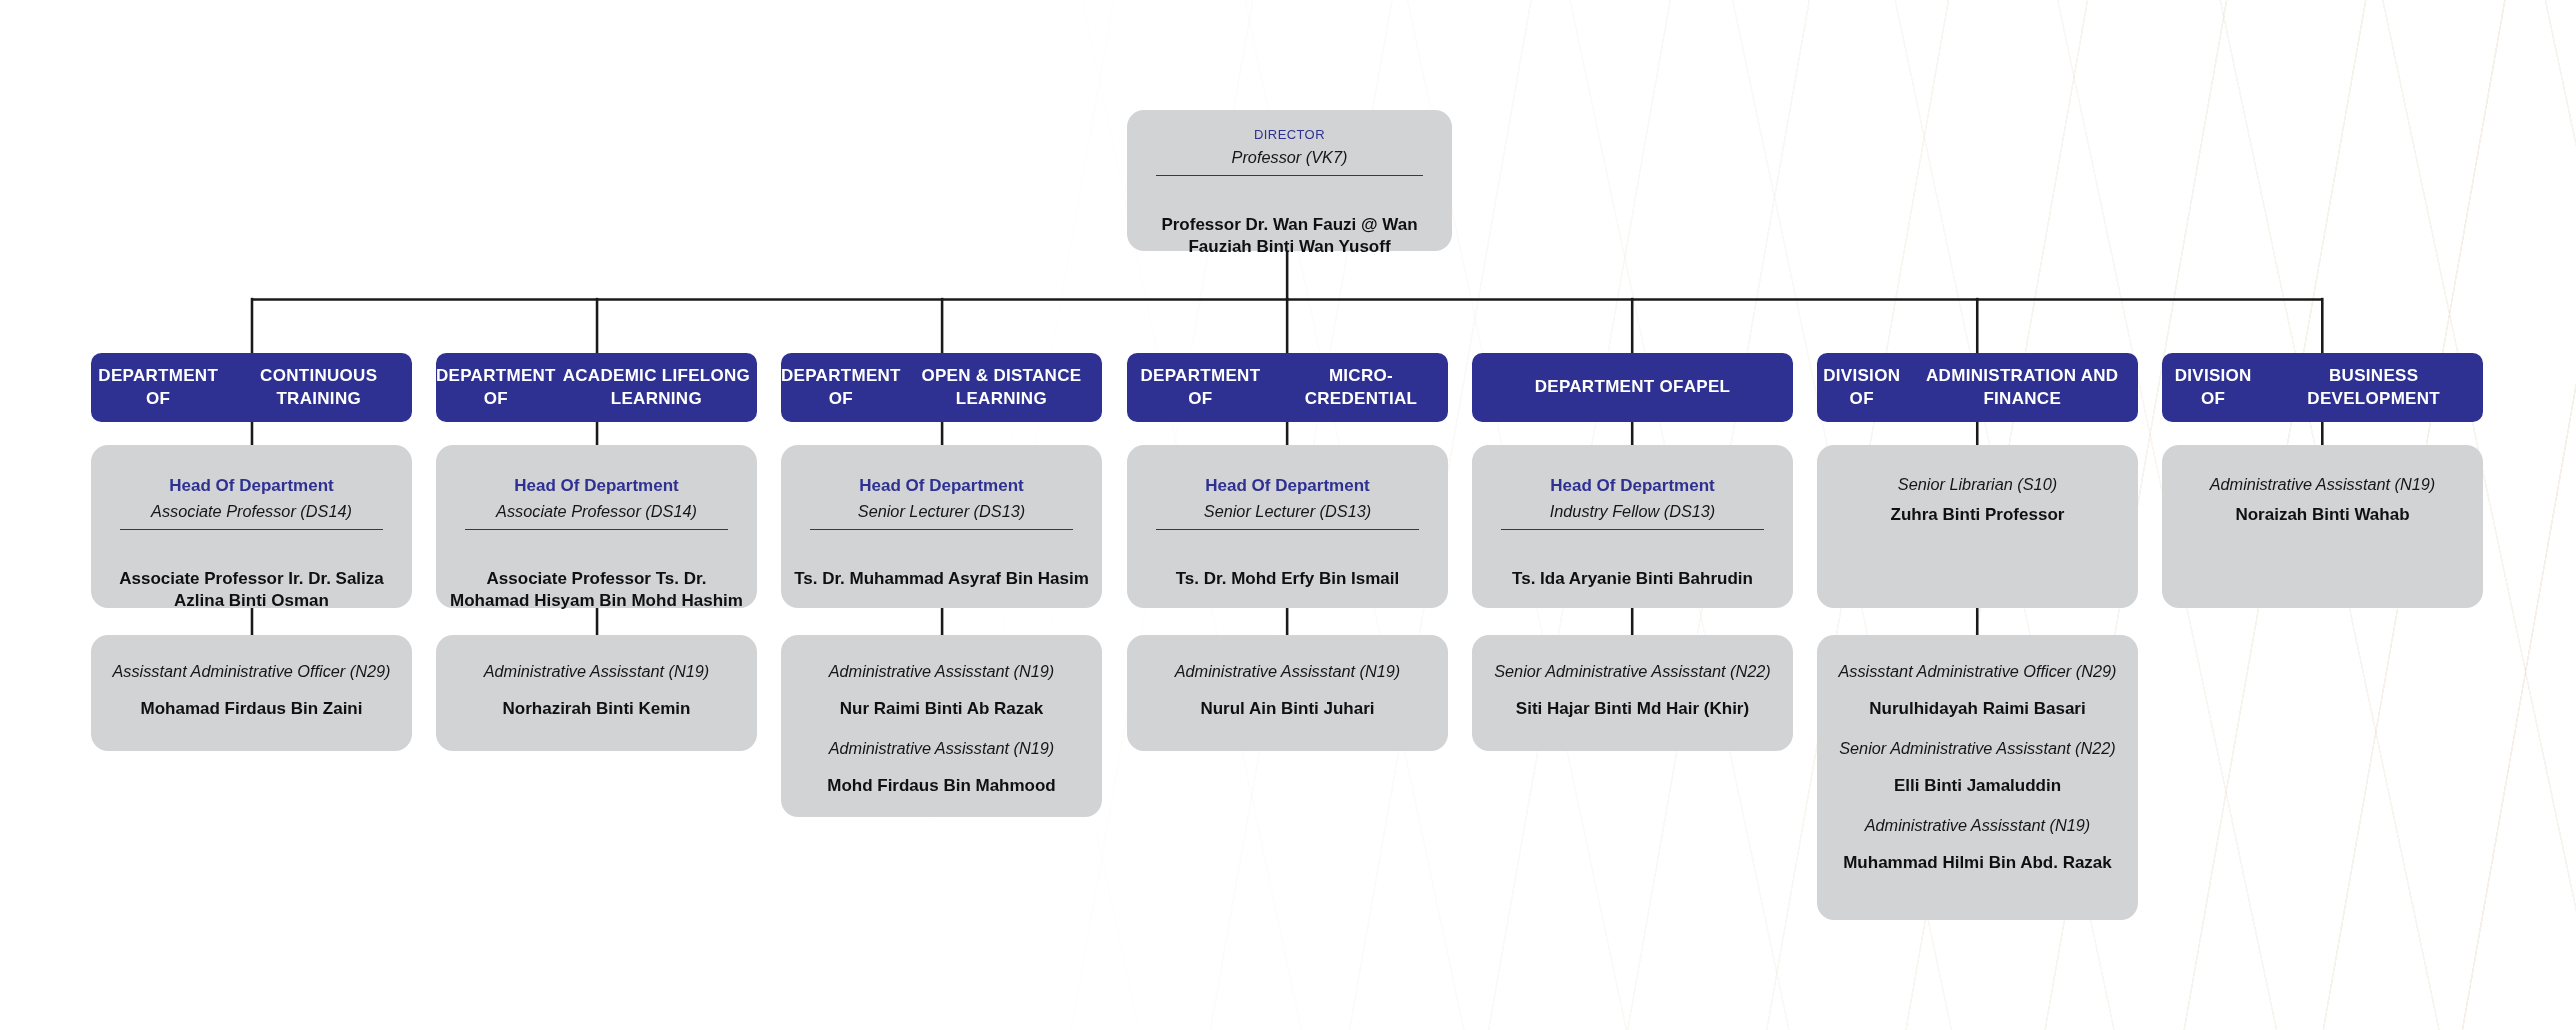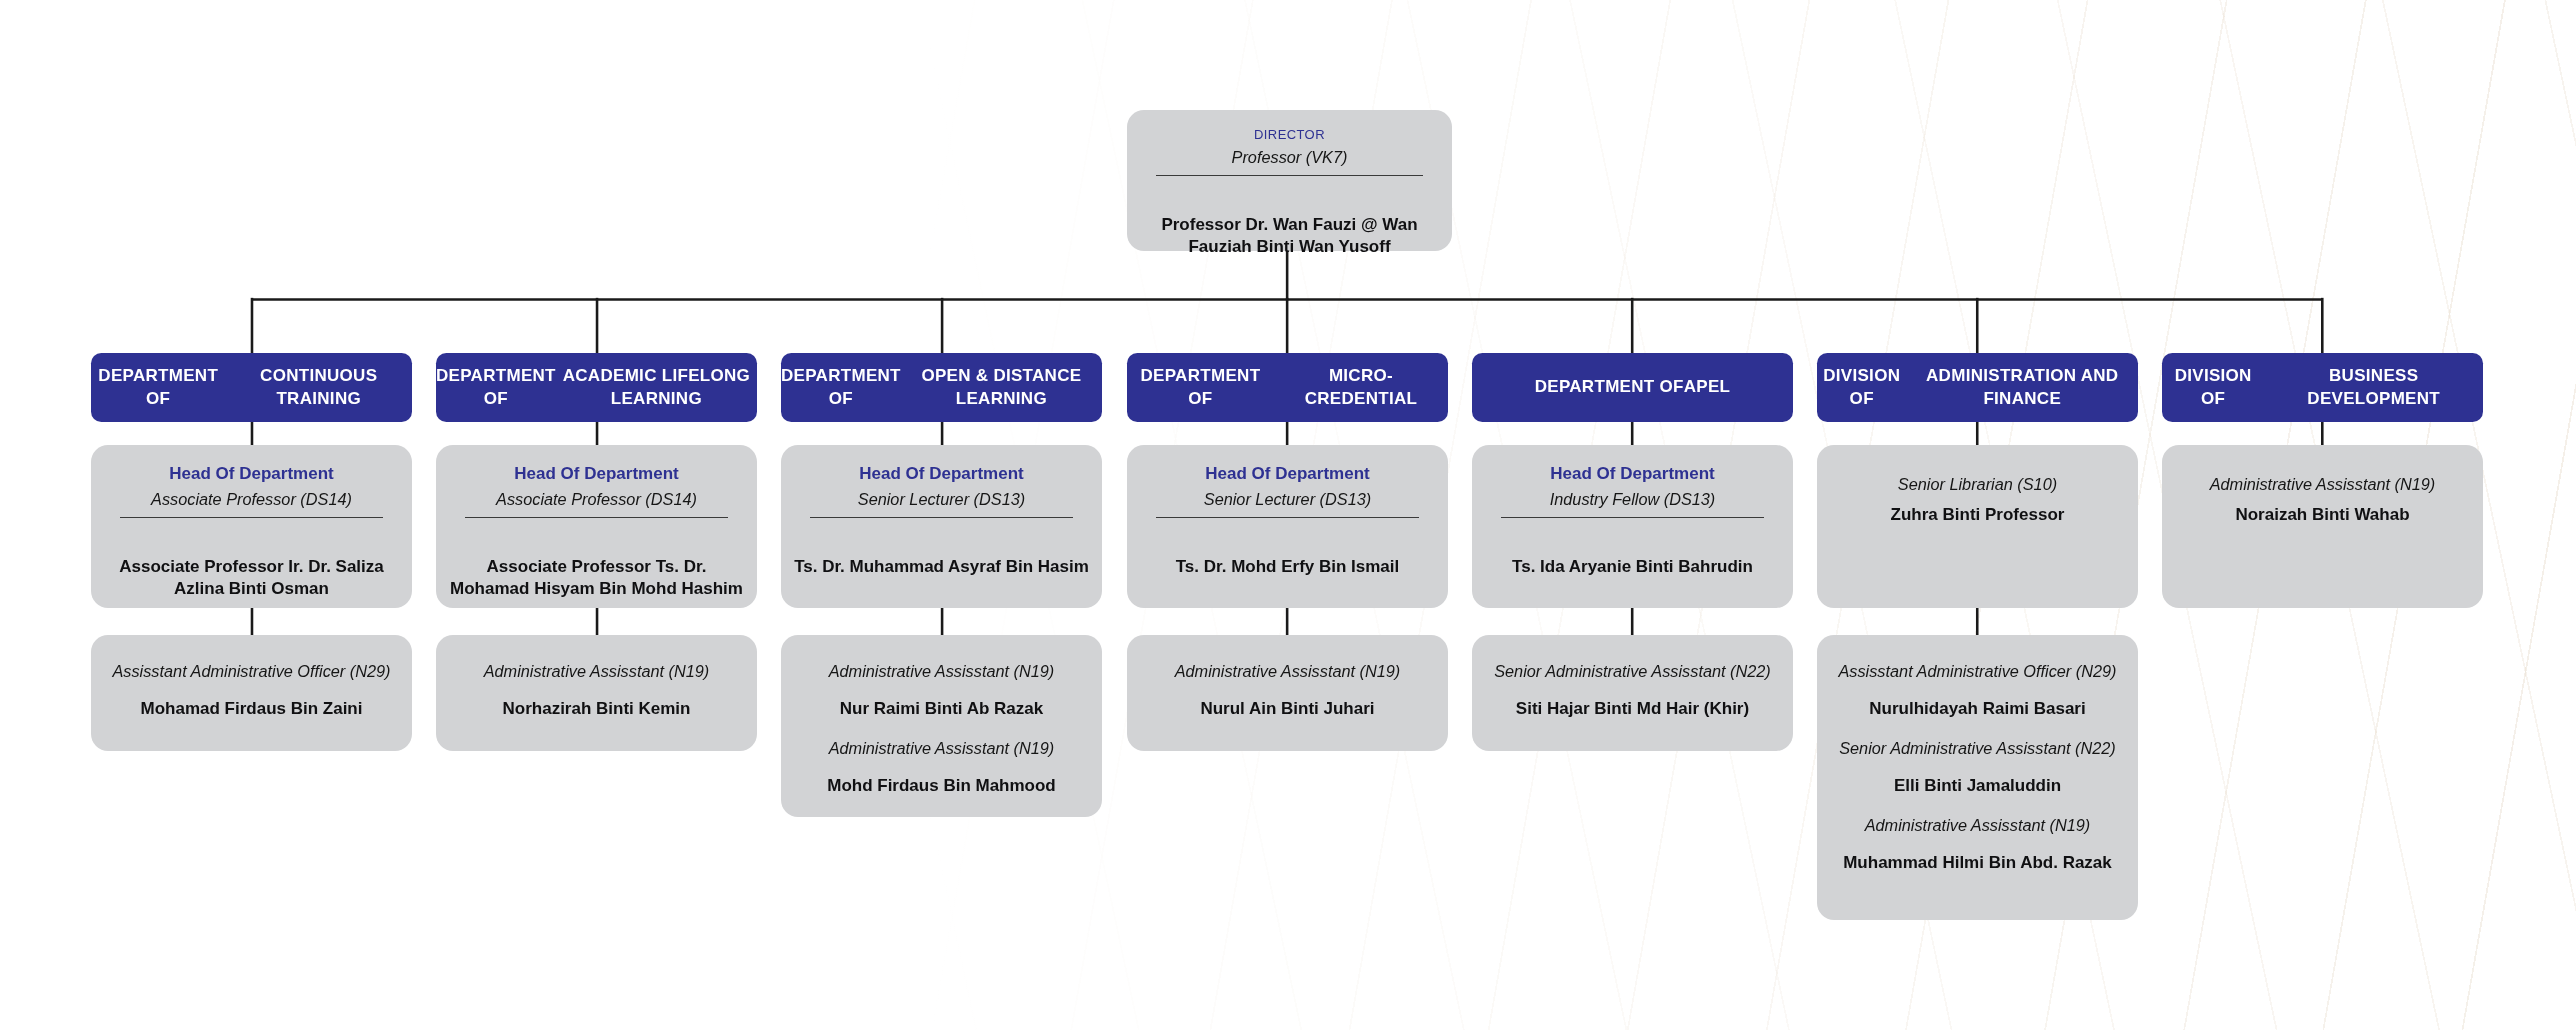--- a/index.html
+++ b/index.html
@@ -53,21 +53,21 @@
     font-size:17px;font-weight:bold;letter-spacing:0.3px;
     line-height:1.35;
     text-align:center;
   }
   .hod{
     position:relative;
     margin-top:23px;width:100%;height:163px;
     background:var(--box-gray);
     border-radius:17px;
     text-align:center;
-    padding-top:19px;
+    padding-top:31px;
   }
   .hod.plain{padding-top:24px;}
   .hod-heading{font-size:17px;font-weight:bold;color:var(--accent);}
   .hod.plain .name{margin-top:10.3px;}
   .staff{
     position:relative;
     margin-top:27px;width:100%;
     background:var(--box-gray);
     border-radius:17px;
     text-align:center;

